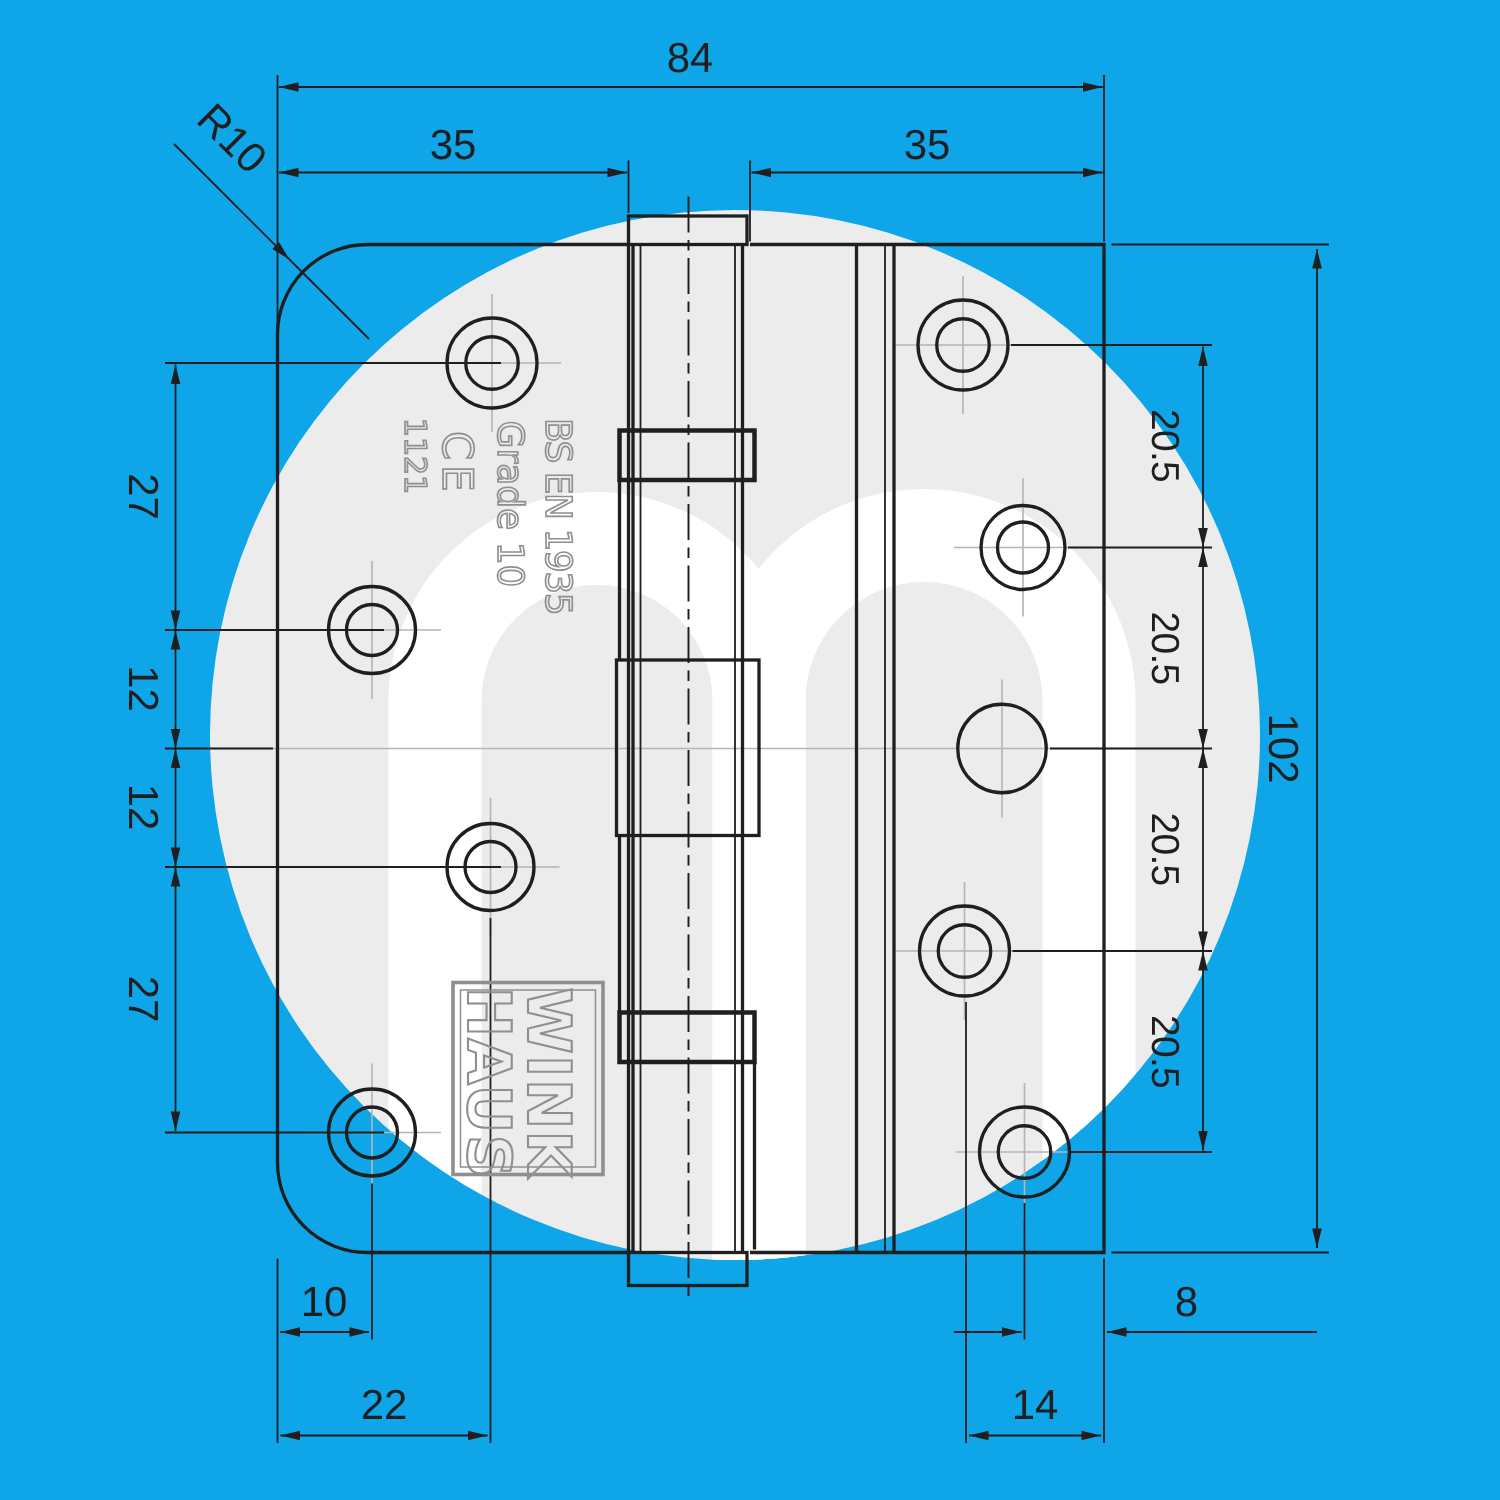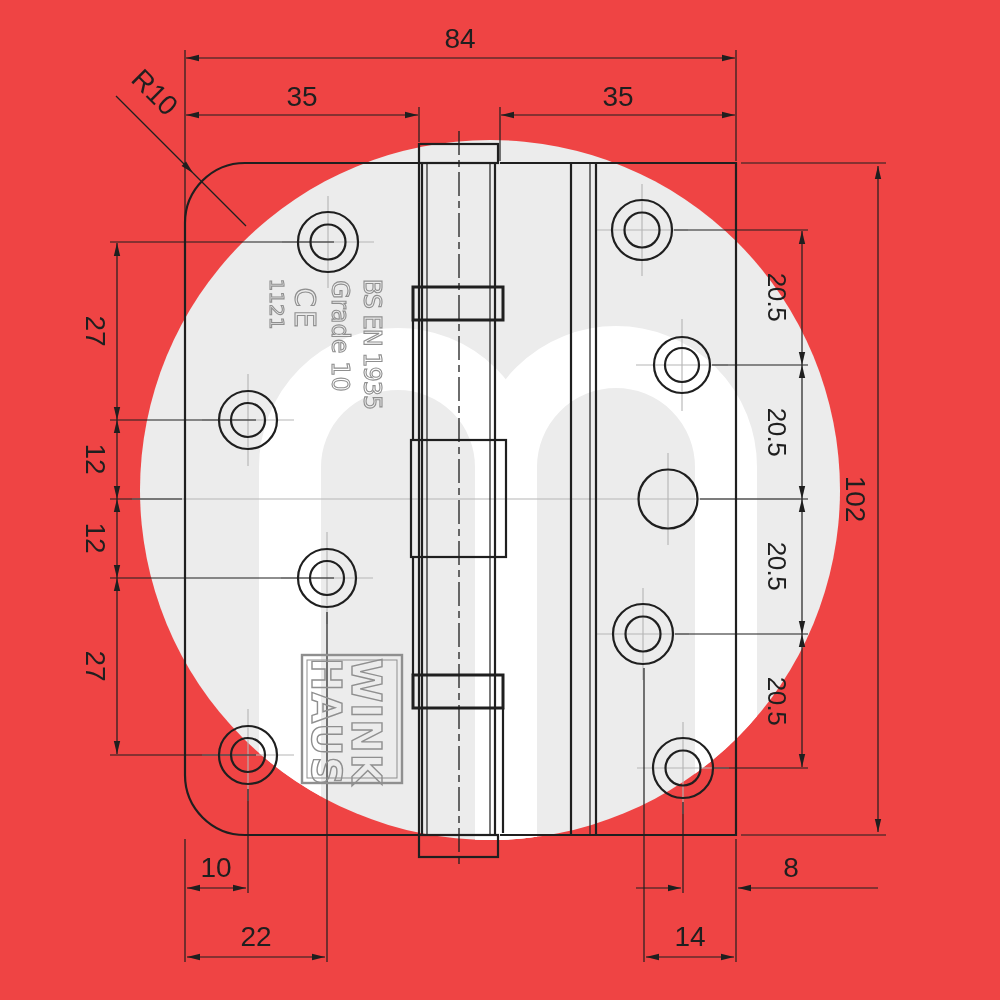--- a/index.html
+++ b/index.html
@@ -1,17 +1,17 @@
 <!DOCTYPE html>
 <html style="--line: #1f1f1f; --watermark: #ececec; --stamp: #8f8f8f; --cl: #b5b5b5;"><head>
 <meta charset="utf-8">
 <style>
   :root { --line:#1f1f1f; --watermark:#ececec; --stamp:#8f8f8f; --cl:#b5b5b5; }
   html,body { margin:0; padding:0; background:#fff; }
-  .stage { width:1000px; height:1000px; position:relative; background:#ef4444; overflow:hidden; }
+  .stage { width:1000px; height:1000px; position:relative; background:#0ea5e9; overflow:hidden; }
   svg { display:block; }
   .ol   { fill:none; stroke:var(--line); stroke-width:2.2; }
   .ol3  { fill:none; stroke:var(--line); stroke-width:3; }
   .thin { fill:none; stroke:var(--line); stroke-width:1.2; }
   .dim  { fill:none; stroke:var(--line); stroke-width:1.2; }
   .cl   { fill:none; stroke:var(--cl); stroke-width:1.1; }
   .cdash{ fill:none; stroke:var(--line); stroke-width:1.3; stroke-dasharray:24 5 7 5; }
   .wm   { fill:var(--watermark); }
   .wmpath { fill:none; stroke:#ffffff; stroke-width:62; }
   .arrfill { fill:var(--line); }

